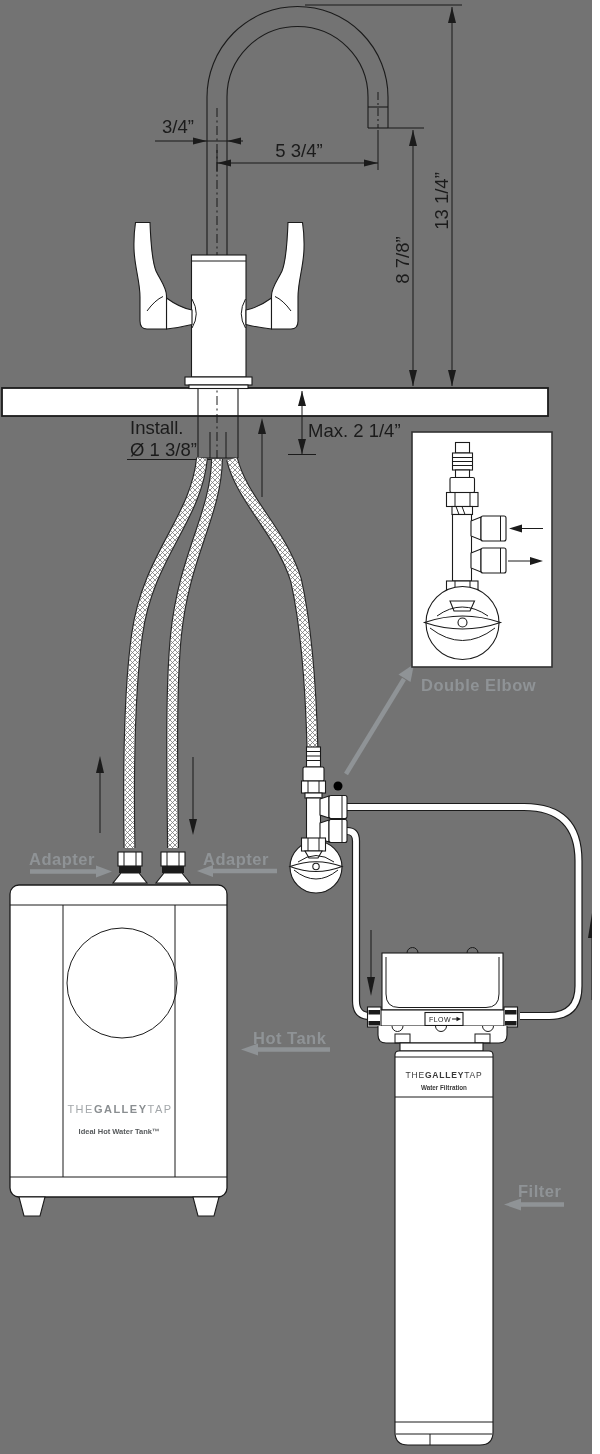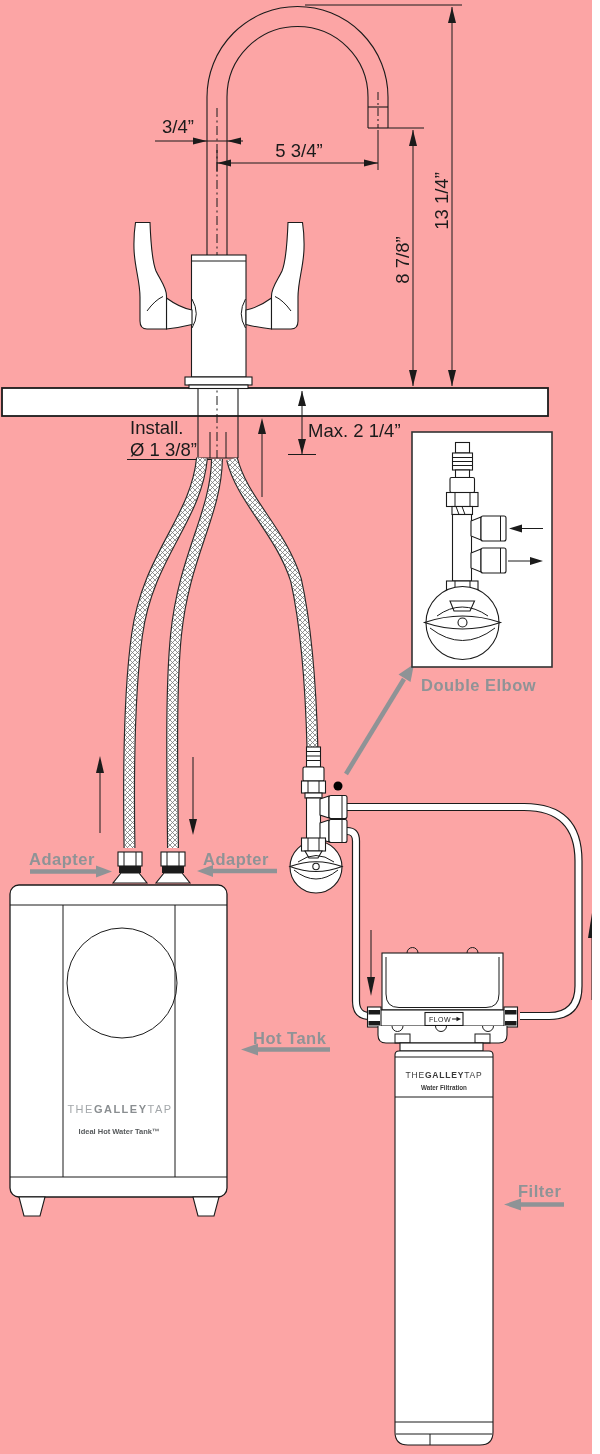--- a/index.html
+++ b/index.html
@@ -1,16 +1,16 @@
 <!DOCTYPE html>
 <html><head>
 <meta charset="utf-8">
 <style>
   html,body{margin:0;padding:0;background:#ffffff;}
-  .stage{position:relative;width:592px;height:1454px;background:#fca5a5;overflow:hidden;
+  .stage{position:relative;width:592px;height:1454px;background:#737373;overflow:hidden;
          font-family:"Liberation Sans", sans-serif;}
   svg text{font-family:"Liberation Sans", sans-serif;}
   .ln{stroke:#1b1b1b;stroke-width:1.1;fill:none;}
   .lnw{stroke:#1b1b1b;stroke-width:1.1;fill:#ffffff;}
   .thin{stroke:#1b1b1b;stroke-width:1;fill:none;}
   .dimtxt{font-size:18.5px;fill:#1b1b1b;}
   .glabel{font-size:16.5px;font-weight:bold;fill:#8f9396;letter-spacing:0.5px;}
   .garrow{stroke:#8f9396;stroke-width:4.6;fill:none;}
   .ghead{fill:#8f9396;stroke:none;}
   .bhead{fill:#1b1b1b;stroke:none;}

